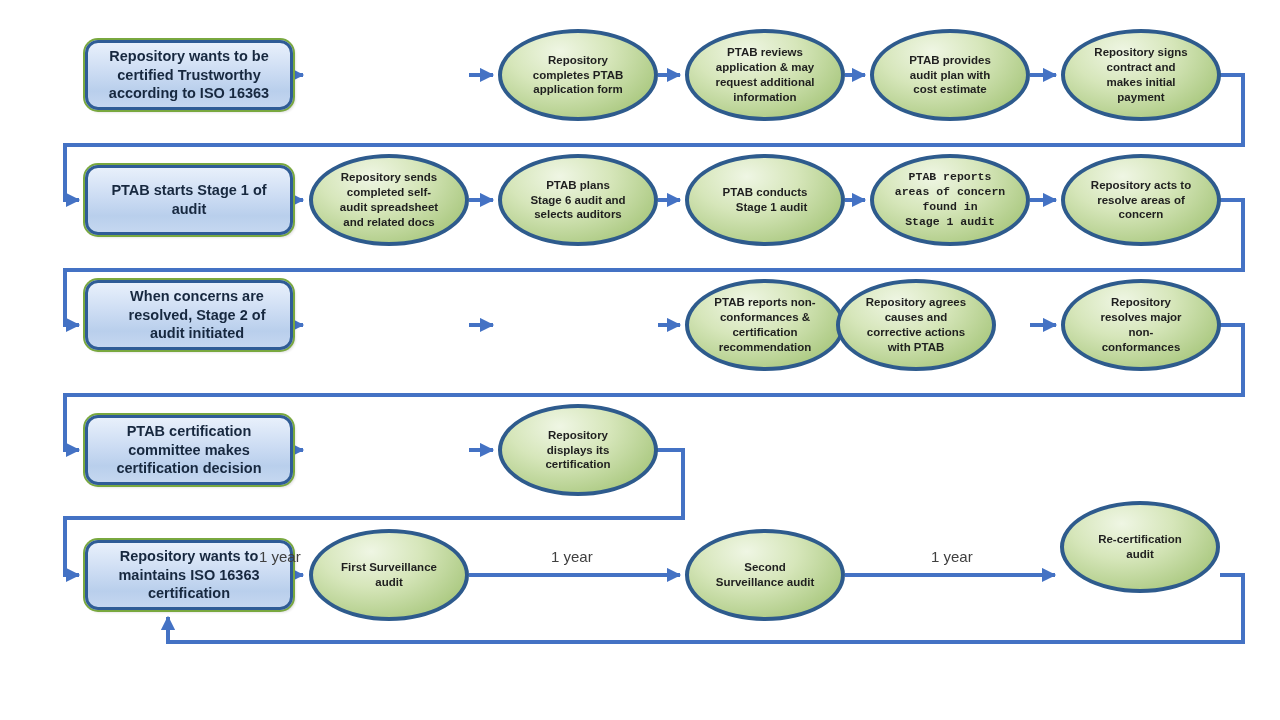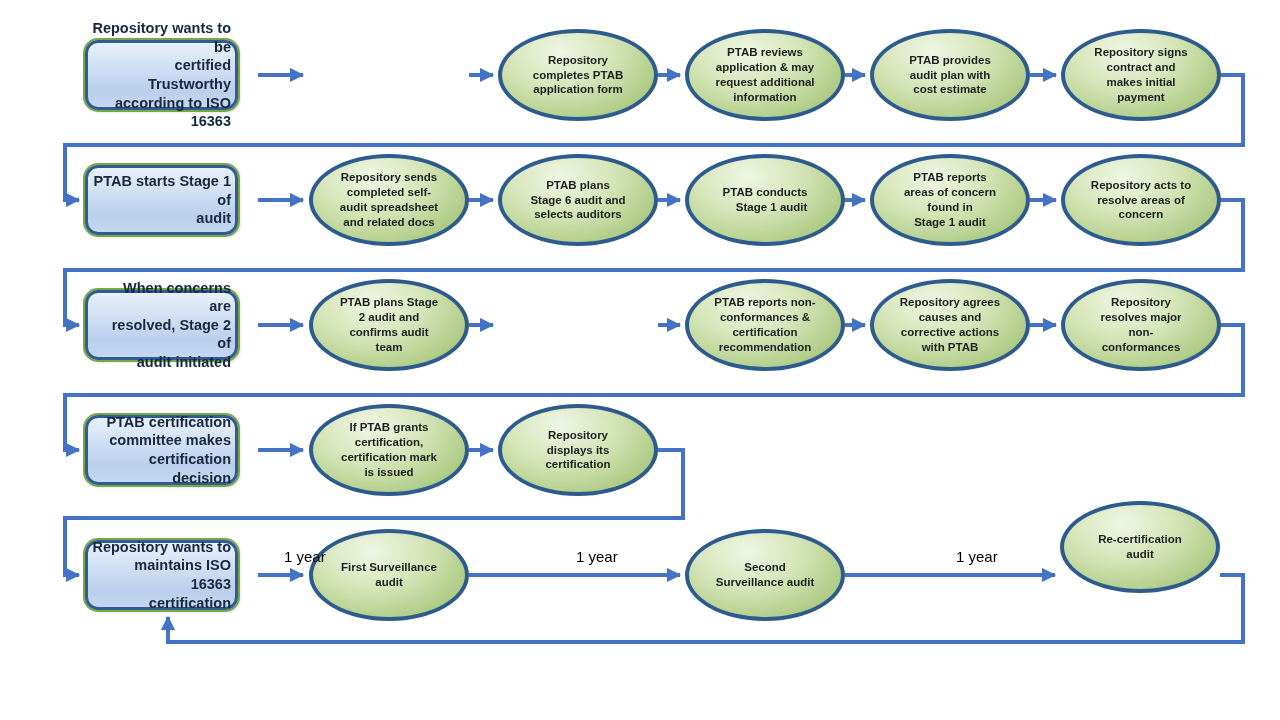--- a/index.html
+++ b/index.html
@@ -5,31 +5,31 @@
   html,body{margin:0;padding:0;background:#fff;}
   #stage{
     position:relative;width:1280px;height:720px;background:#ffffff;
     font-family:"Liberation Sans",sans-serif;overflow:hidden;
   }
   #connectors{position:absolute;left:0;top:0;width:1280px;height:720px;}
   .node{position:absolute;display:flex;align-items:center;justify-content:center;
     text-align:center;box-sizing:border-box;color:#1f1f1f;font-weight:700;
     white-space:pre-line;z-index:2;}
   .startbox{
-    width:153px;height:70px;border:3px solid #2f5c96;border-radius:13px;
+    width:208px;height:70px;border:3px solid #2f5c96;border-radius:13px;
     background:linear-gradient(180deg,#e8f0fb 0%,#ccdcf3 45%,#b9cfec 75%,#c5d7f0 100%);
     box-shadow:0 0 0 2px #79a83f, 2px 2px 3px rgba(0,0,0,0.18);
-    font-size:14.5px;line-height:1.28;color:#17283f;padding:2px 4px;text-align:right;
+    font-size:14.5px;line-height:1.28;color:#17283f;padding:2px 4px;
   }
   .ellipse{
     width:160px;height:92px;border:4px solid #2e5b8d;border-radius:50%;
     background:radial-gradient(ellipse at 38% 22%,#eff6e4 0%,#d6e6ba 38%,#aecb85 78%,#95ba67 100%);
     font-size:11.5px;line-height:1.3;padding:6px 14px;
   }
-  .edge-label{position:absolute;font-size:15px;color:#000000;font-weight:400;z-index:2;margin-left:25px;}
+  .edge-label{position:absolute;font-size:15px;color:#404040;font-weight:400;z-index:2;}
 </style>
 </head>
 <body>
 
 <div id="stage">
 
   <svg id="connectors" viewBox="0 0 1280 720" xmlns="http://www.w3.org/2000/svg">
     <defs>
       <marker id="arrow" markerWidth="4" markerHeight="3.8" refX="3.3" refY="1.8" orient="auto" markerUnits="strokeWidth">
         <path d="M0,0 L3.6,1.8 L0,3.6 Z" fill="#4472C4"></path>
@@ -68,21 +68,21 @@
       <path d="M656 450 L683 450 L683 518 L65 518 L65 575 L79 575" marker-end="url(#arrow)"></path>
       <path d="M1220 575 L1243 575 L1243 642 L168 642 L168 617" marker-end="url(#arrow)"></path>
     </g>
   </svg>
 
   <div class="node startbox" style="left:85px;top:40px;"><span>Repository wants to be
 certified Trustworthy
 according to ISO 16363</span></div>
   <div class="node startbox" style="left:85px;top:165px;"><span>PTAB starts Stage 1 of
 audit</span></div>
-  <div class="node startbox" style="left:85px;top:290px;padding-left:20px;"><span>When concerns are
+  <div class="node startbox" style="left:85px;top:280px;padding-left:20px;"><span>When concerns are
 resolved, Stage 2 of
 audit initiated</span></div>
   <div class="node startbox" style="left:85px;top:415px;"><span>PTAB certification
 committee makes
 certification decision</span></div>
   <div class="node startbox" style="left:85px;top:540px;"><span>Repository wants to
 maintains ISO 16363
 certification</span></div>
 
   <div class="node ellipse" style="left:498px;top:29px;"><span>Repository
@@ -102,49 +102,41 @@
 
   <div class="node ellipse" style="left:309px;top:154px;"><span>Repository sends
 completed self-
 audit spreadsheet
 and related docs</span></div>
   <div class="node ellipse" style="left:498px;top:154px;"><span>PTAB plans
 Stage 6 audit and
 selects auditors</span></div>
   <div class="node ellipse" style="left:685px;top:154px;text-align:right;"><span>PTAB conducts
 Stage 1 audit</span></div>
-  <div class="node ellipse" style="left:870px;top:154px;"><span>PTAB reports
+  <div class="node ellipse" style="left:870px;top:154px;font-family:Liberation Mono, monospace;"><span>PTAB reports
 areas of concern
 found in
 Stage 1 audit</span></div>
   <div class="node ellipse" style="left:1061px;top:154px;"><span>Repository acts to
 resolve areas of
 concern</span></div>
 
-  <div class="node ellipse" style="left:309px;top:279px;"><span>PTAB plans Stage
-2 audit and
-confirms audit
-team</span></div>
   <div class="node ellipse" style="left:685px;top:279px;"><span>PTAB reports non-
 conformances &amp;
 certification
 recommendation</span></div>
-  <div class="node ellipse" style="left:870px;top:279px;"><span>Repository agrees
+  <div class="node ellipse" style="left:836px;top:279px;"><span>Repository agrees
 causes and
 corrective actions
 with PTAB</span></div>
   <div class="node ellipse" style="left:1061px;top:279px;"><span>Repository
 resolves major
 non-
 conformances</span></div>
 
-  <div class="node ellipse" style="left:309px;top:404px;"><span>If PTAB grants
-certification,
-certification mark
-is issued</span></div>
   <div class="node ellipse" style="left:498px;top:404px;"><span>Repository
 displays its
 certification</span></div>
 
   <div class="node ellipse" style="left:309px;top:529px;text-align:center;"><span>First Surveillance
 audit</span></div>
   <div class="node ellipse" style="left:685px;top:529px;"><span>Second
 Surveillance audit</span></div>
   <div class="node ellipse" style="left:1060px;top:501px;align-items:center;"><span>Re-certification
 audit</span></div>

